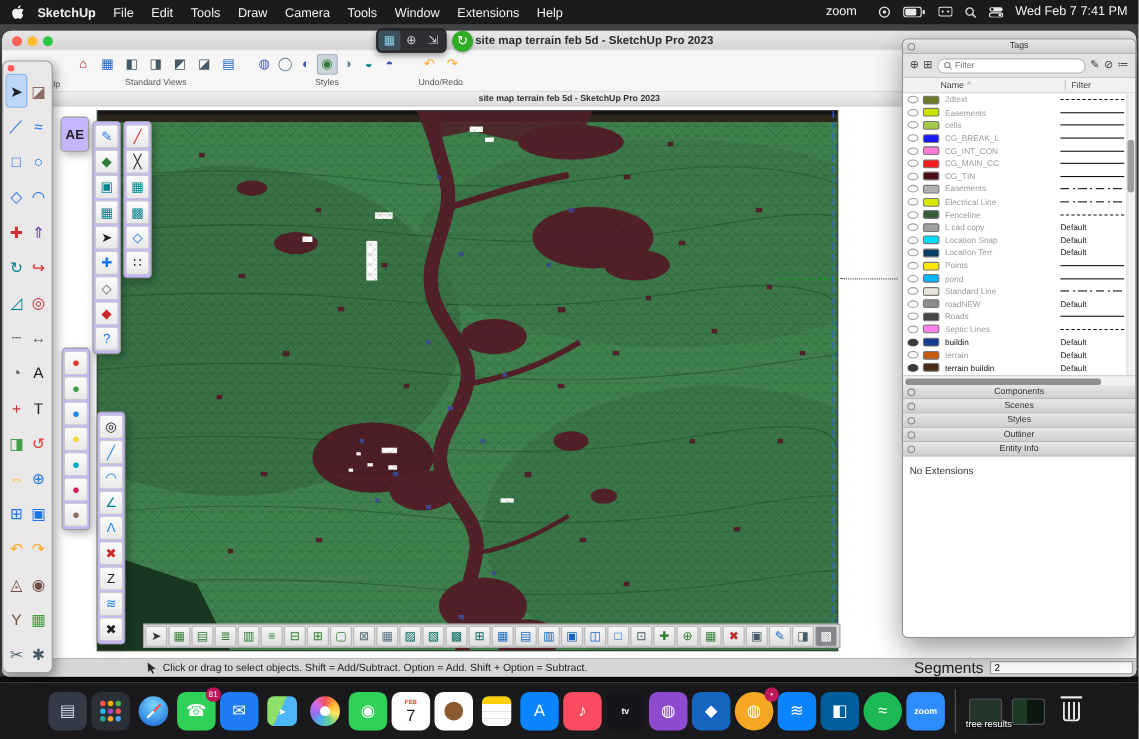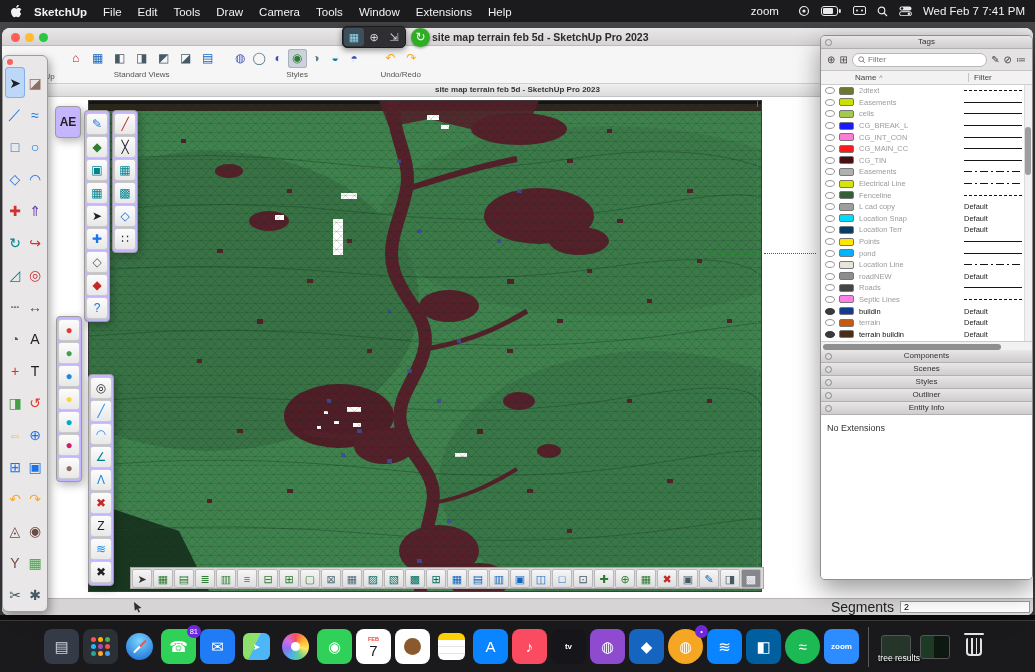--- a/index.html
+++ b/index.html
@@ -111,21 +111,21 @@
   .v-thumb{position:absolute;right:1px;top:42px;width:6px;height:48px;background:#9e9e9e;border-radius:3px}
   .h-scroll{height:9px;background:#f1f1f1;border-top:1px solid #ccc;position:relative;flex:0 0 auto}
   .h-thumb{position:absolute;left:2px;top:1.5px;height:6px;width:178px;background:#8f8f8f;border-radius:3px}
   .entity-content{flex:1;background:#fff;font-size:9px;color:#333;padding:8px 6px}
 
   
   .dock{position:absolute;left:0;right:0;top:620px;height:52px;background:rgba(28,28,32,.86);border-top:1px solid rgba(255,255,255,.14);display:flex;align-items:center;justify-content:center;gap:4px;z-index:30}
   .dock-item{width:35px;height:35px;border-radius:8px;display:flex;align-items:center;justify-content:center;position:relative;font-size:15px;flex:0 0 auto}
   .dock-item.round{border-radius:50%}
   .dock-sep{width:1px;height:40px;background:rgba(255,255,255,.28);margin:0 5px;flex:0 0 auto}
-  .dock-badge{position:absolute;top:-4px;right:-5px;min-width:13px;height:13px;padding:0 3px;background:#6d28d9;border-radius:7px;color:#fff;font-size:7.5px;line-height:13px;text-align:center;z-index:2}
+  .dock-badge{position:absolute;top:-4px;right:-5px;min-width:13px;height:13px;padding:0 3px;background:#be185d;border-radius:7px;color:#fff;font-size:7.5px;line-height:13px;text-align:center;z-index:2}
   .dock-label{font-size:8px;font-weight:bold;color:#fff}
   .dock-glyph{line-height:1}
   .cal-wrap{display:flex;flex-direction:column;align-items:center}
   .cal-month{font-size:5.5px;font-weight:bold;color:#ff3b30;line-height:7px}
   .cal-day{font-size:15px;color:#1c1c1e;line-height:15px}
   .lp-grid{display:grid;grid-template-columns:repeat(3,5px);grid-auto-rows:5px;gap:2px}
   .lp-dot{width:5px;height:5px;border-radius:50%}
   .safari-face{width:27px;height:27px;border-radius:50%;background:radial-gradient(circle at 50% 30%,#79d7ff,#1464d2);position:relative}
   .safari-needle{position:absolute;left:12.5px;top:5px;width:2px;height:17px;background:linear-gradient(#ff4b4b 50%,#fff 50%);transform:rotate(45deg)}
   .maps-face{width:27px;height:27px;border-radius:6px;background:linear-gradient(115deg,#8ce06b 45%,#4db6f7 45%);display:flex;align-items:center;justify-content:center;color:#fff;font-size:9px}
@@ -386,20 +386,21 @@
       </div>
     <div class="dotted-h"></div>
   </div>
 
   <div class="statusbar">
     <span class="sb-cursor">
         <svg width="8" height="11">
           <path d="M0 0 L7.5 6 L4.3 6.4 L6 9.8 L4.6 10.4 L3 7 L0.8 8.8 Z" fill="#2d2d2d"></path>
         </svg>
       </span>
+    <span class="sb-hint">Click or drag to select objects. Shift = Add/Subtract. Option = Add. Shift + Option = Subtract.</span>
     <span class="sb-spacer"></span>
     <span class="sb-meas-label">Segments</span>
     <input class="sb-meas" value="2" style="">
   </div>
 </div>
 
 <div class="mini-toolbar">
   <div class="mini-core" id="mini-core">
       <div class="mini-btn first">▦</div>
       <div class="mini-btn">⊕</div>
@@ -645,21 +646,21 @@
         <span class="tag-eye"></span>
         <span class="tag-swatch" style="background: rgb(0, 179, 255);"></span>
         <span class="tag-name">pond</span>
         <span class="tag-dash">
           <span class="dash-solid"></span>
         </span>
       </div>
       <div class="tag-row">
         <span class="tag-eye"></span>
         <span class="tag-swatch" style="background: rgb(232, 228, 216);"></span>
-        <span class="tag-name">Location Line</span>
+        <span class="tag-name">Standard Line</span>
         <span class="tag-dash">
           <span class="dash-dashdot"></span>
         </span>
       </div>
       <div class="tag-row">
         <span class="tag-eye"></span>
         <span class="tag-swatch" style="background: rgb(141, 141, 141);"></span>
         <span class="tag-name">roadNEW</span>
         <span class="tag-dash">
           <span class="dash-default">Default</span>

